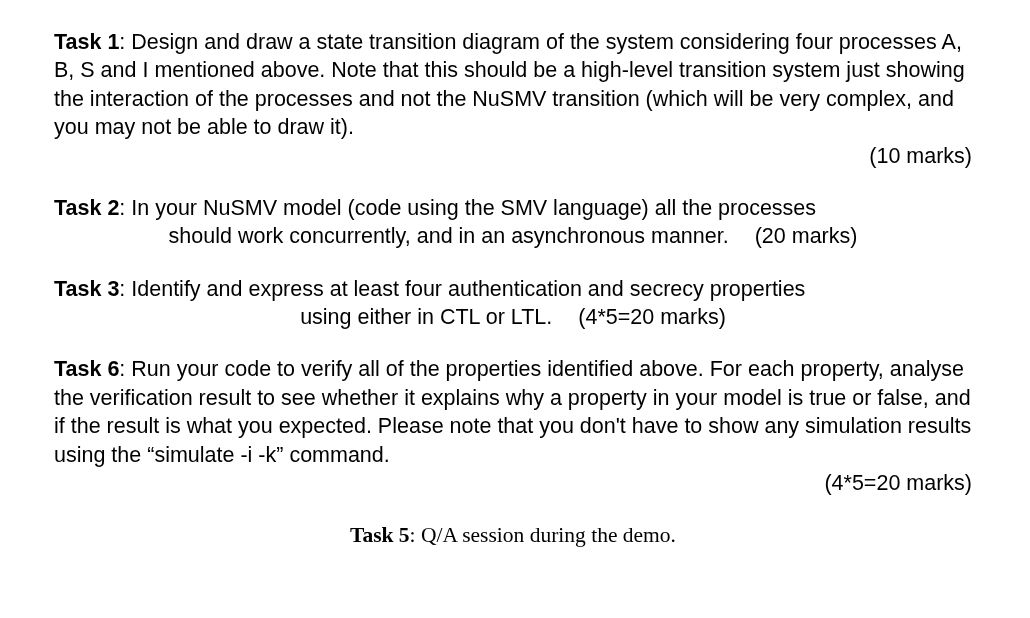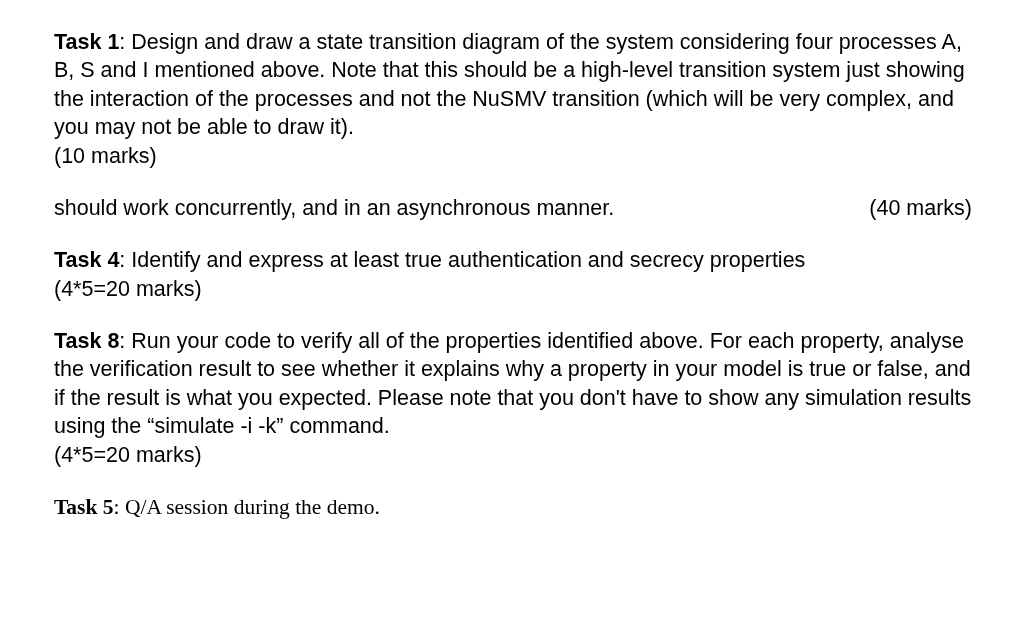--- a/index.html
+++ b/index.html
@@ -25,24 +25,25 @@
       font-family: Liberation Serif, serif;
     }
     .task-body {
       display: block;
     }
     .task-label {
       font-weight: bold;
     }
     .marks-line {
       display: flex;
+      justify-content: flex-end;
     }
     .marks-inline-row {
       display: flex;
-      justify-content: space-between;
+      justify-content: center;
       align-items: baseline;
       gap: 26px;
     }
     .marks-inline-row .left {
       flex: 0 1 auto;
     }
     .marks-inline-row .right {
       flex: 0 0 auto;
       white-space: nowrap;
     }
@@ -53,38 +54,42 @@
 <div class="task">
   <div class="task-body">
     <span class="task-label">Task 1</span><span>: Design and draw a state transition diagram of the system considering four processes A, B, S and I mentioned above. Note that this should be a high-level transition system just showing the interaction of the processes and not the NuSMV transition (which will be very complex, and you may not be able to draw it).</span>
   </div>
   <div class="marks-line">
     <span>(10 marks)</span>
   </div>
 </div>
 
 <div class="task">
+  <div class="task-body">
+    <span class="task-label">Task 2</span><span>: In your NuSMV model (code using the SMV language) all the processes</span>
+  </div>
   <div class="marks-inline-row">
     <span class="left">should work concurrently, and in an asynchronous manner.</span>
-    <span class="right">(40 marks)</span>
+    <span class="right">(20 marks)</span>
   </div>
 </div>
 
 <div class="task">
   <div class="task-body">
-    <span class="task-label">Task 4</span><span>: Identify and express at least true authentication and secrecy properties</span>
+    <span class="task-label">Task 3</span><span>: Identify and express at least four authentication and secrecy properties</span>
   </div>
   <div class="marks-inline-row">
+    <span class="left">using either in CTL or LTL.</span>
     <span class="right">(4*5=20 marks)</span>
   </div>
 </div>
 
 <div class="task">
   <div class="task-body">
-    <span class="task-label">Task 8</span><span>: Run your code to verify all of the properties identified above. For each property, analyse the verification result to see whether it explains why a property in your model is true or false, and if the result is what you expected. Please note that you don't have to show any simulation results using the “simulate -i -k” command.</span>
+    <span class="task-label">Task 6</span><span>: Run your code to verify all of the properties identified above. For each property, analyse the verification result to see whether it explains why a property in your model is true or false, and if the result is what you expected. Please note that you don't have to show any simulation results using the “simulate -i -k” command.</span>
   </div>
   <div class="marks-line">
     <span>(4*5=20 marks)</span>
   </div>
 </div>
 
 <div class="task">
   <div class="marks-inline-row">
     <span class="left">
       <span class="task-label">Task 5</span><span>: Q/A session during the demo.</span>

